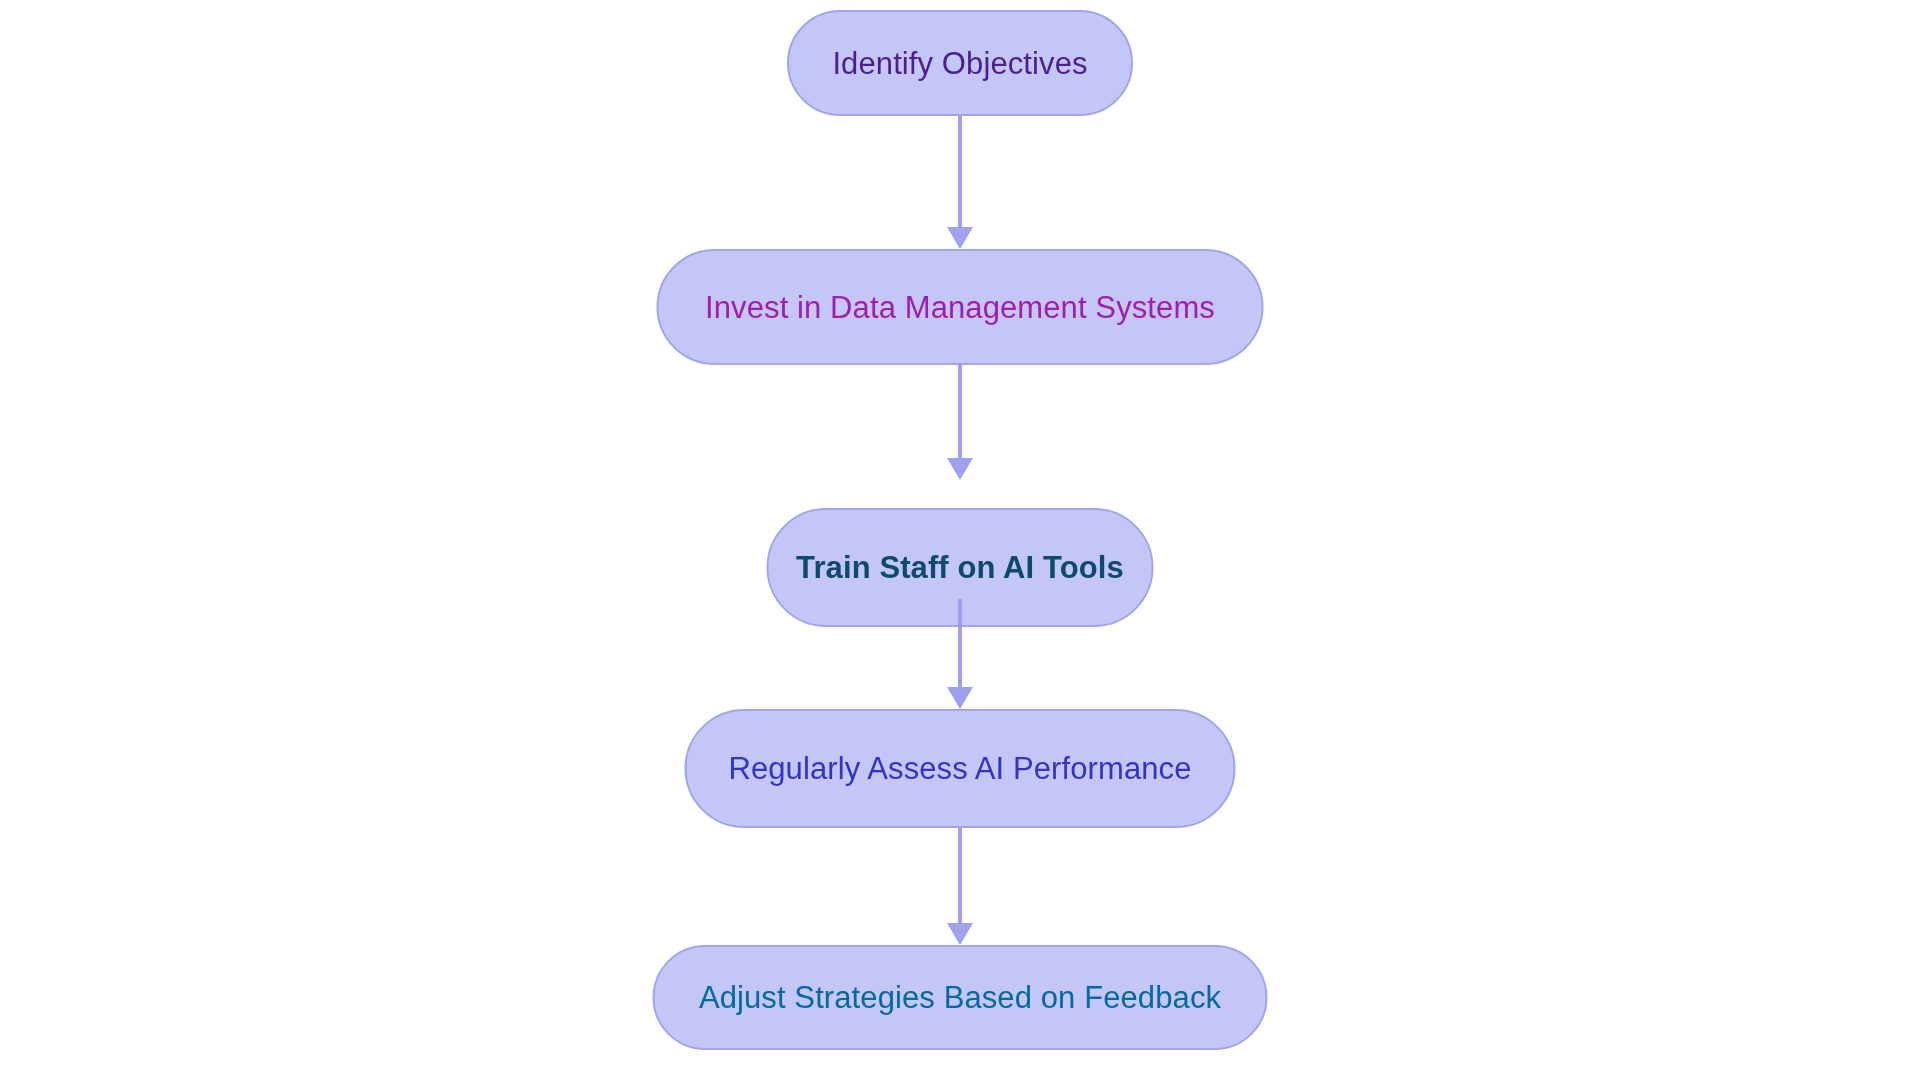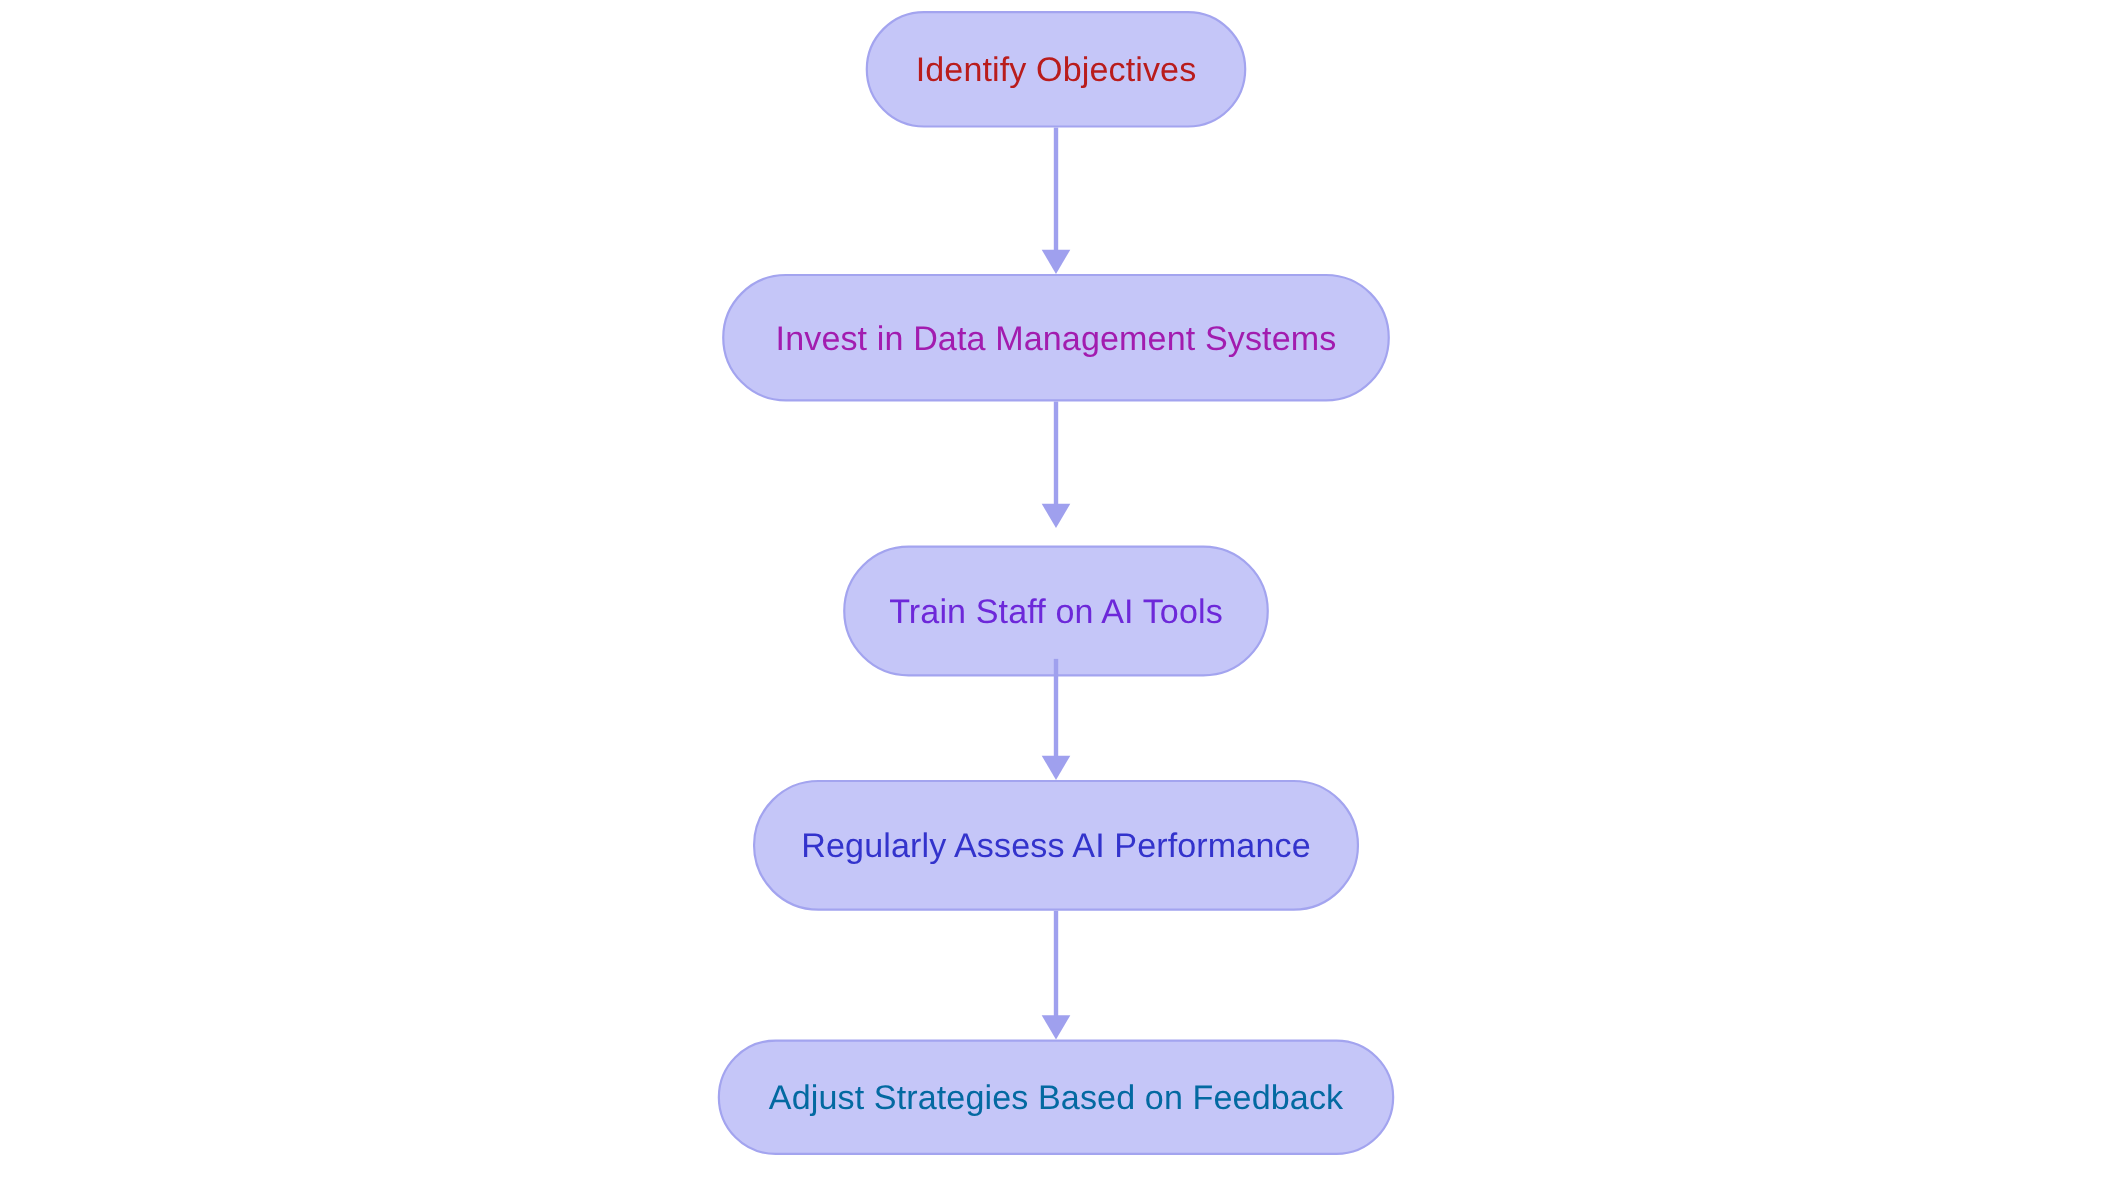--- a/index.html
+++ b/index.html
@@ -71,39 +71,39 @@
     border-right: 13px solid transparent;
     border-top: 22px solid #9fa0ee;
   }
 </style>
 </head>
 <body>
 
 <div id="canvas" style="background: rgb(255, 255, 255);">
   <div class="flow-column">
 
-    <div class="node" id="node-0" style="top: 10px; width: 346px; height: 106px; background: rgb(197, 198, 248); border-color: rgb(163, 164, 239); color: #b91c1c; align-items: center;">
+    <div class="node" id="node-0" style="top: 10px; width: 346px; height: 106px; background: rgb(197, 198, 248); border-color: rgb(163, 164, 239); color: #4c1d95; align-items: center;">
       <span class="node-label">Identify Objectives</span>
     </div>
 
     <div class="connector" id="edge-0" style="top: 116px; height: 133px;">
       <div class="stem" style="height: 113px; background: rgb(159, 160, 238);"></div>
       <div class="head" style="border-top-color: rgb(159, 160, 238);"></div>
     </div>
 
     <div class="node" id="node-1" style="top: 249px; width: 607px; height: 116px; background: rgb(197, 198, 248); border-color: rgb(163, 164, 239); color: #a21caf;">
       <span class="node-label">Invest in Data Management Systems</span>
     </div>
 
     <div class="connector" id="edge-1" style="top: 365px; height: 115px;">
       <div class="stem" style="height: 95px; background: rgb(159, 160, 238);"></div>
       <div class="head" style="border-top-color: rgb(159, 160, 238);"></div>
     </div>
 
-    <div class="node" id="node-2" style="top: 496px; width: 387px; height: 119px; background: rgb(197, 198, 248); border-color: rgb(163, 164, 239); color: #6d28d9;">
+    <div class="node" id="node-2" style="top: 508px; width: 387px; height: 119px; background: rgb(197, 198, 248); border-color: rgb(163, 164, 239); color: #0c4a6e; font-weight: bold;">
       <span class="node-label">Train Staff on AI Tools</span>
     </div>
 
     <div class="connector" id="edge-2" style="top: 599px; height: 110px;">
       <div class="stem" style="height: 90px; background: rgb(159, 160, 238);"></div>
       <div class="head" style="border-top-color: rgb(159, 160, 238);"></div>
     </div>
 
     <div class="node" id="node-3" style="top: 709px; width: 551px; height: 119px; background: rgb(197, 198, 248); border-color: rgb(163, 164, 239); color: rgb(51, 51, 204);">
       <span class="node-label">Regularly Assess AI Performance</span>

